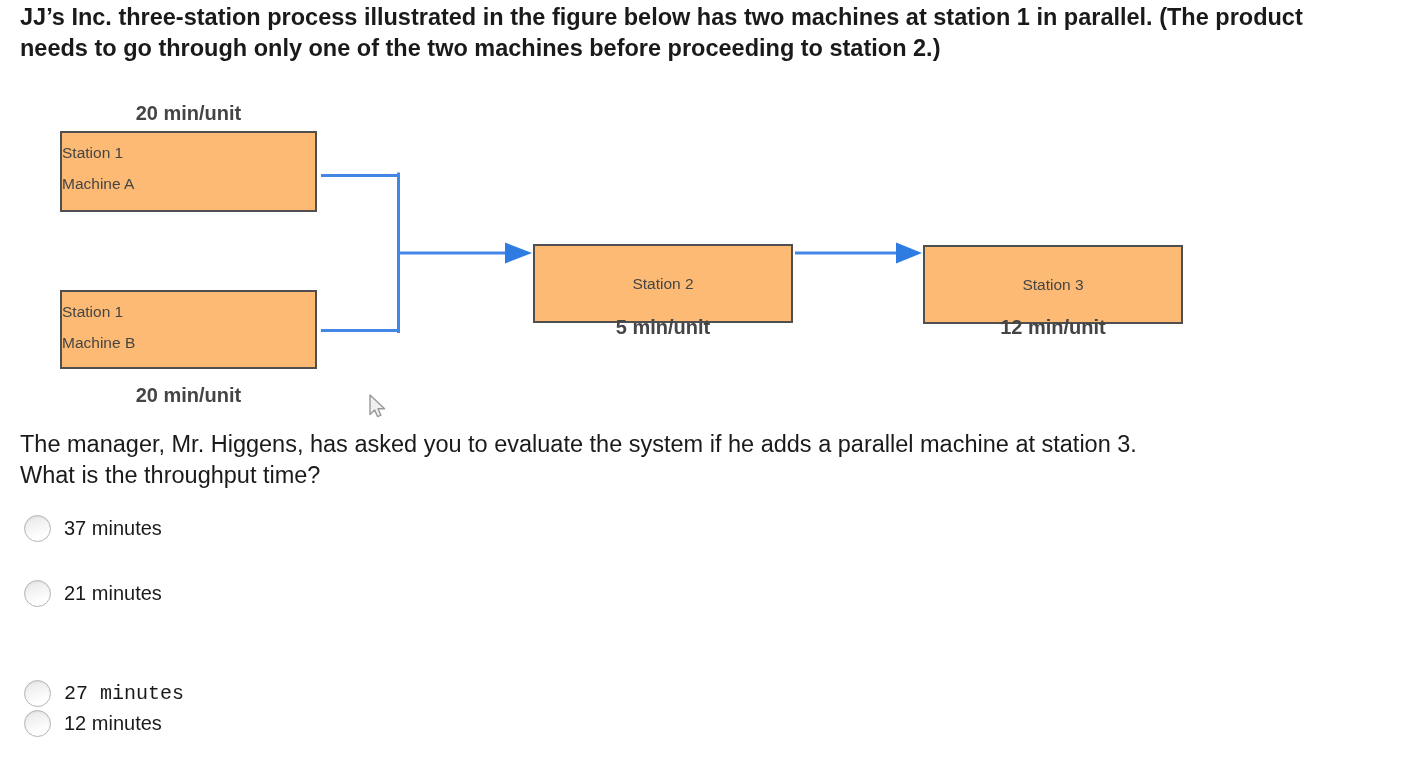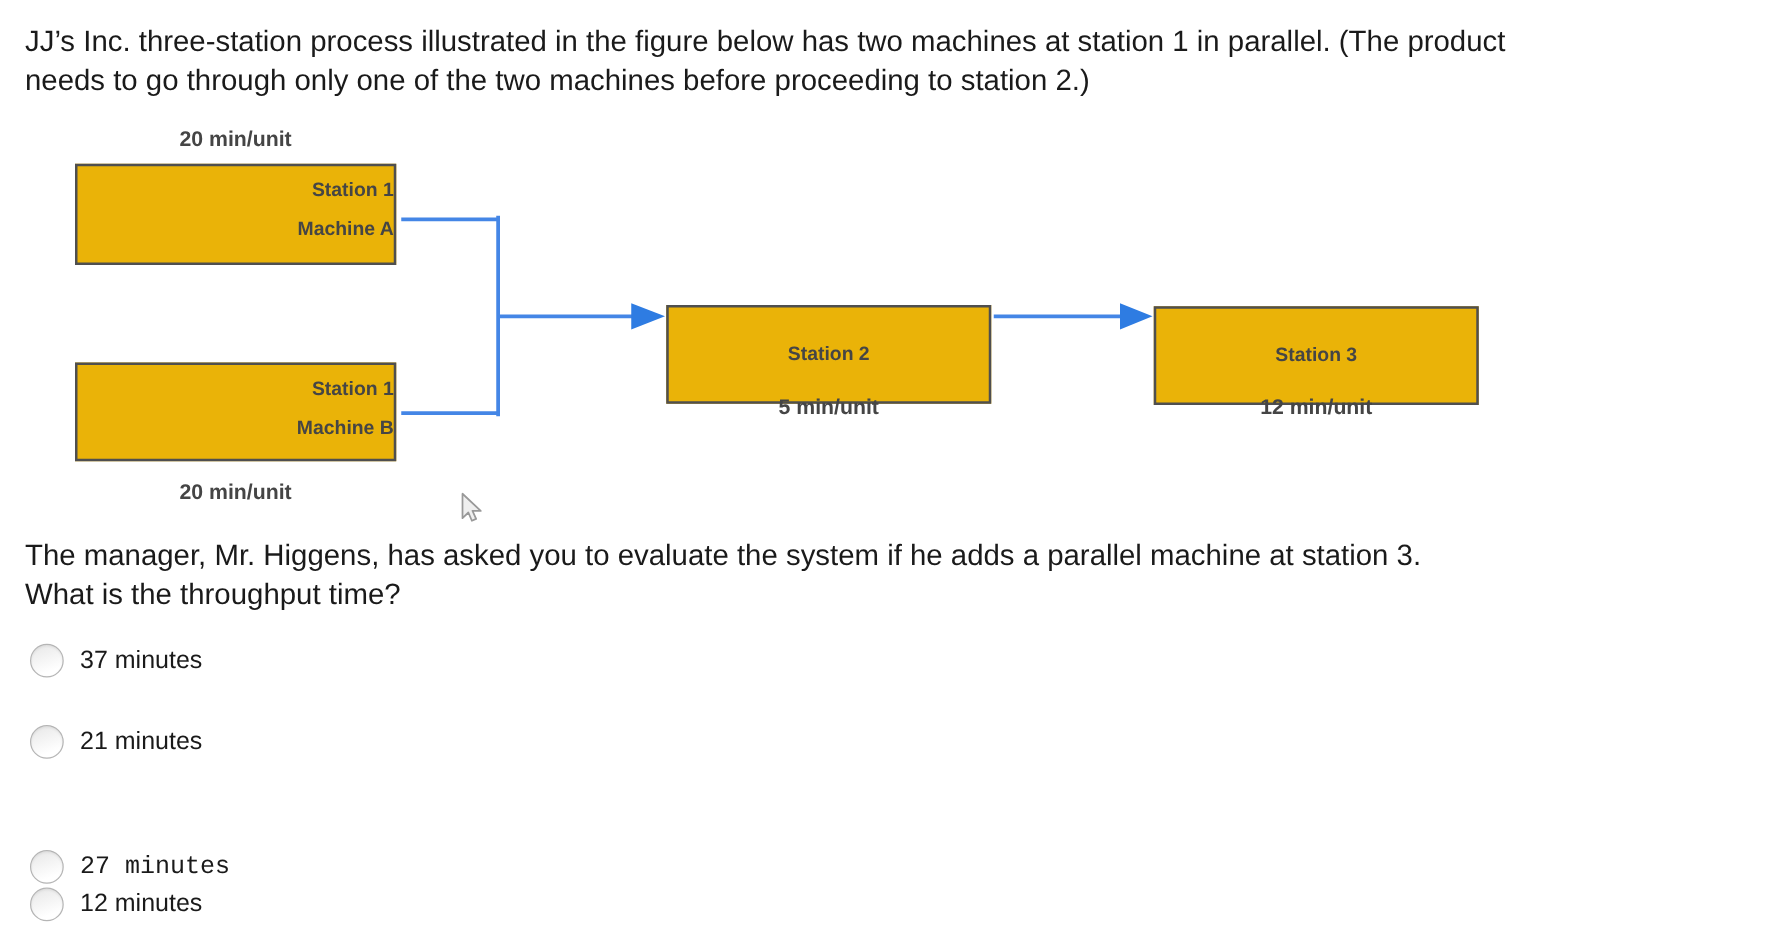--- a/index.html
+++ b/index.html
@@ -22,45 +22,45 @@
     color: var(--text);
   }
   .textblock {
     position: absolute;
     left: 20px;
     font-size: 23.5px;
     line-height: 31px;
     color: var(--text);
     white-space: nowrap;
   }
-  .intro  { top: 18px; }
+  .intro  { top: 2px; font-weight: bold; }
   .prompt { top: 429px; }
 
   
   .diagram { position: absolute; inset: 0; filter: blur(0.4px); }
   .box {
     position: absolute;
-    background: #eab308;
+    background: #fdba74;
     border: 2px solid var(--box-border);
-    text-align: right;
+    text-align: left;
     font-size: 15.5px;
-    font-weight: bold;
+    font-weight: normal;
     color: var(--diagram-text);
   }
   .box .bline1 { margin-top: 11px; }
   .box .bline2 { margin-top: 13px; }
   .box.single { display: flex; align-items: center; justify-content: center; margin-top: 32px; }
   .box-a  { left: 60px;  top: 131px; width: 257px; height: 81px; }
   .box-b  { left: 60px;  top: 290px; width: 257px; height: 79px; }
   .box-s2 { left: 533px; top: 212px; width: 260px; height: 79px; }
   .box-s3 { left: 923px; top: 213px; width: 260px; height: 79px; }
   .rate {
     position: absolute;
     text-align: center;
-    font-size: 17px;
+    font-size: 20px;
     font-weight: bold;
     color: var(--diagram-text);
   }
   .rate-a  { left: 60px;  top: 102px; width: 257px; }
   .rate-b  { left: 60px;  top: 384px; width: 257px; }
   .rate-s2 { left: 533px; top: 316px; width: 260px; }
   .rate-s3 { left: 923px; top: 316px; width: 260px; }
 
   svg.connectors { position: absolute; left: 0; top: 0; pointer-events: none; }
   .connectors line { stroke: var(--connector); stroke-width: 3; }

